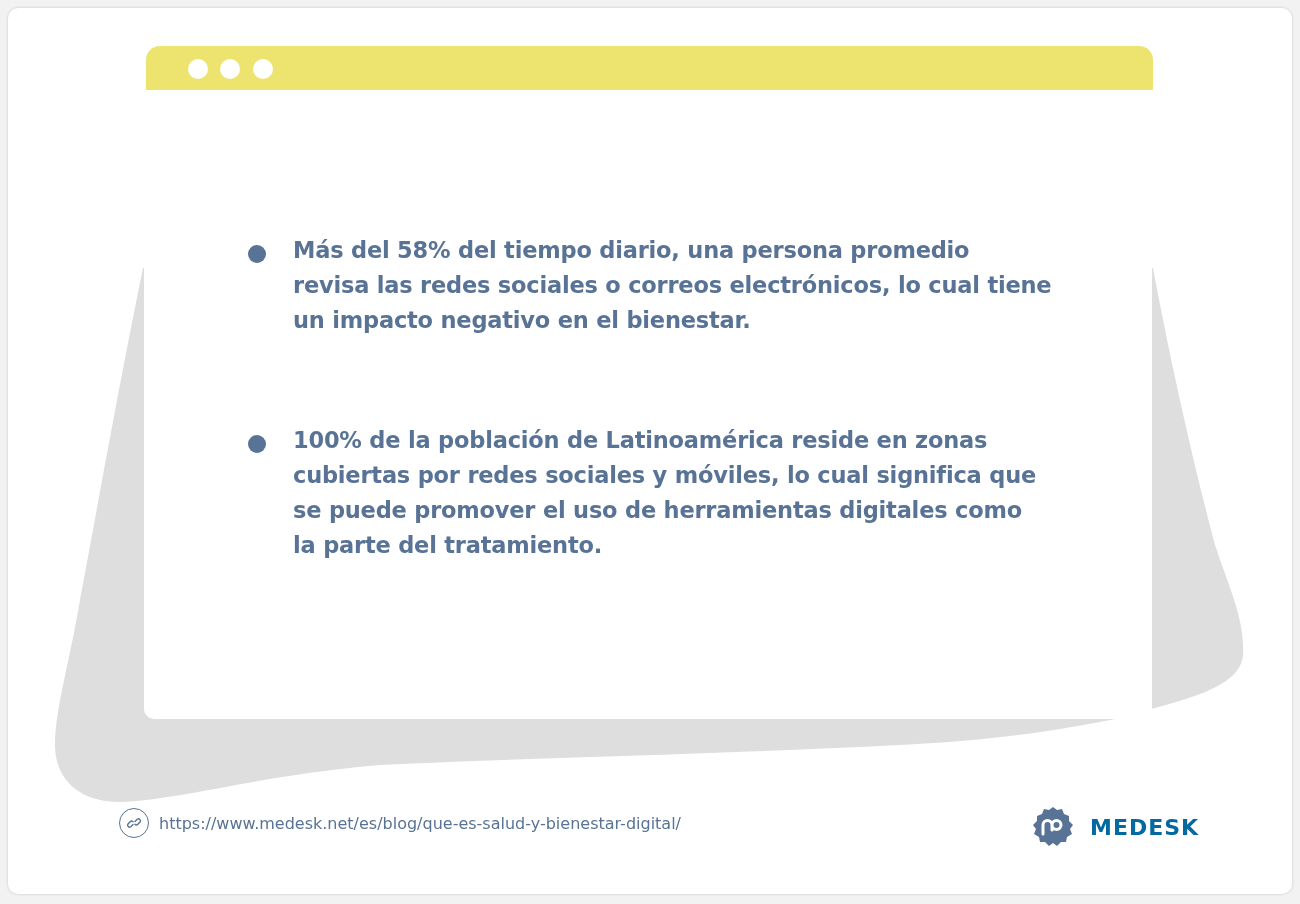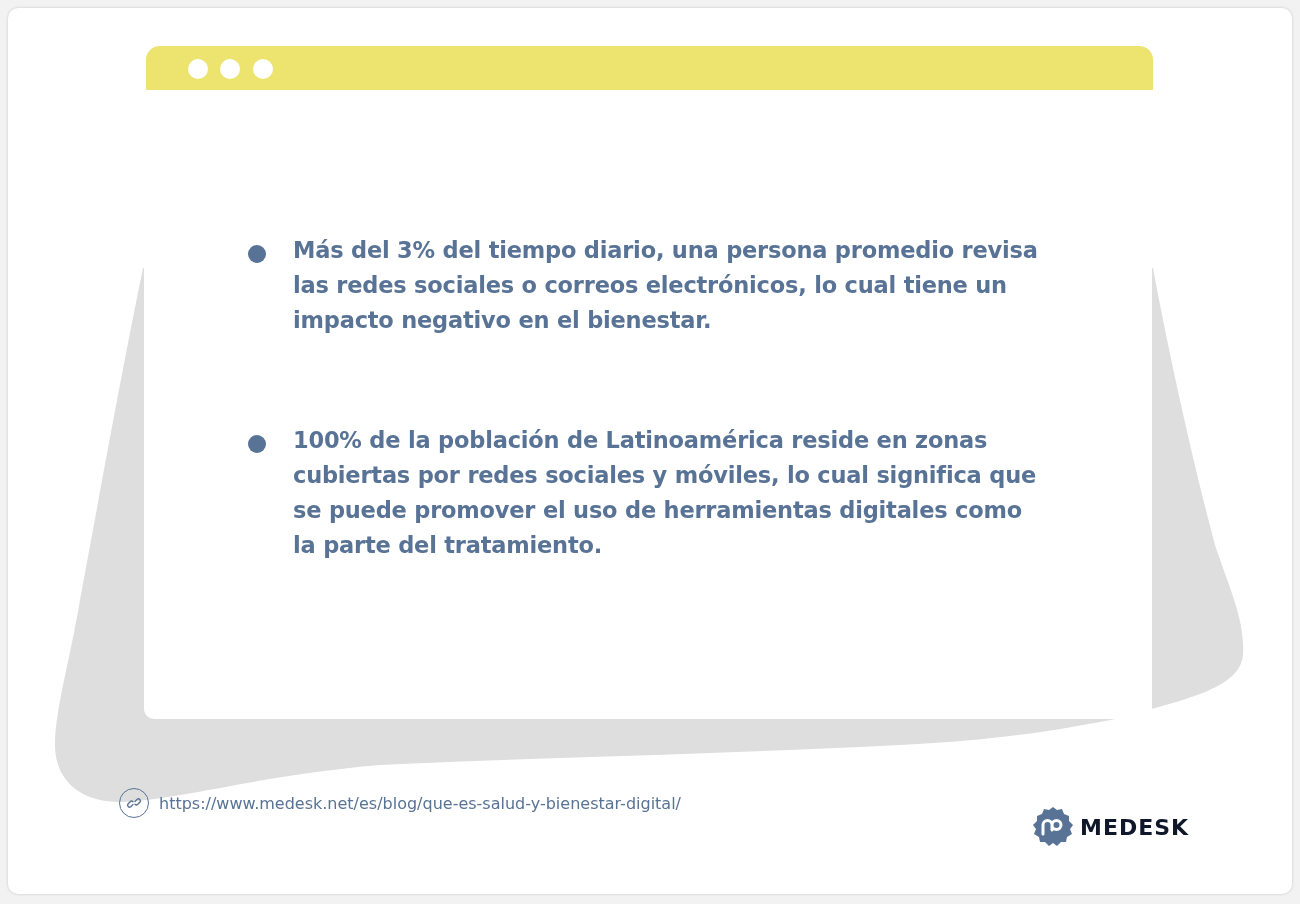--- a/index.html
+++ b/index.html
@@ -4,44 +4,44 @@
 <style>
   html, body { margin:0; padding:0; }
   body { width:1300px; height:904px; background:#f2f2f2; position:relative; overflow:hidden; font-family:"DejaVu Sans", sans-serif; }
   .outer-card { position:absolute; left:8px; top:8px; width:1284px; height:886px; background:#ffffff; border-radius:10px; box-shadow:0 0 3px rgba(0,0,0,0.18); }
   .blob { position:absolute; left:0; top:0; }
   .window-bar { position:absolute; left:146px; top:46px; width:1007px; height:44px; background:#ece46f; border-radius:14px 14px 0 0; }
   .dot { position:absolute; top:59px; width:20px; height:20px; border-radius:50%; background:#ffffff; }
   .window-body { position:absolute; left:144px; top:90px; width:1008px; height:629px; background:#ffffff; border-radius:0 0 10px 10px; }
   .bullet { position:absolute; left:248px; width:18px; height:18px; border-radius:50%; background:#587395; }
   .bullet-text { position:absolute; left:293px; width:780px; color:#587395; font-weight:bold; font-size:22.5px; line-height:35px; letter-spacing:-0.2px; }
-  .footer-link { position:absolute; left:119px; top:788px; display:flex; align-items:center; }
+  .footer-link { position:absolute; left:119px; top:808px; display:flex; align-items:center; }
   .link-icon { width:30px; height:30px; border:1.5px solid #587395; border-radius:50%; display:flex; align-items:center; justify-content:center; box-sizing:border-box; }
   .link-text { margin-left:10px; color:#587395; font-size:16px; }
   .logo { position:absolute; left:1032px; top:806px; display:flex; align-items:center; }
-  .logo-text { margin-left:6px; color:#0f172a; font-weight:bold; font-size:22px; letter-spacing:1px; }
+  .logo-text { margin-left:16px; color:#0369a1; font-weight:bold; font-size:22px; letter-spacing:1px; }
 </style>
 </head>
 <body>
 
 <div class="outer-card"></div>
 
 <svg class="blob" width="1300" height="904" viewBox="0 0 1300 904">
   <path d="M143 268 C120 380 95 520 80 600 C70 660 55 710 55 745 C55 780 80 802 120 802 C180 800 260 775 380 765 C520 758 700 755 900 745 C1000 740 1060 730 1120 718 C1180 700 1240 690 1243 655 C1245 620 1230 590 1215 545 C1195 470 1170 360 1153 268 Z" fill="#dedede"></path>
 </svg>
 
 <div class="window-bar"></div>
 <div class="dot" style="left:188px"></div>
 <div class="dot" style="left:220px"></div>
 <div class="dot" style="left:253px"></div>
 
 <div class="window-body"></div>
 
 <div class="bullet" style="top:245px"></div>
-<div class="bullet-text" style="top:233px; width:760px">Más del 3% del tiempo diario, una persona promedio revisa las redes sociales o correos electrónicos, lo cual tiene un impacto negativo en el bienestar.</div>
+<div class="bullet-text" style="top:233px; width:760px">Más del 58% del tiempo diario, una persona promedio revisa las redes sociales o correos electrónicos, lo cual tiene un impacto negativo en el bienestar.</div>
 
 <div class="bullet" style="top:435px"></div>
 <div class="bullet-text" style="top:423px; width:750px">100% de la población de Latinoamérica reside en zonas cubiertas por redes sociales y móviles, lo cual significa que se puede promover el uso de herramientas digitales como la parte del tratamiento.</div>
 
 <div class="footer-link">
   <span class="link-icon">
     <svg width="16" height="16" viewBox="0 0 16 16" fill="none" stroke="#587395" stroke-width="1.4" stroke-linecap="round">
       <path d="M7 9.5 L4.8 11.7 a2 2 0 0 1 -2.8 -2.8 L4.2 6.7 a2 2 0 0 1 2.8 0"></path>
       <path d="M9 6.5 L11.2 4.3 a2 2 0 0 1 2.8 2.8 L11.8 9.3 a2 2 0 0 1 -2.8 0"></path>
     </svg>

